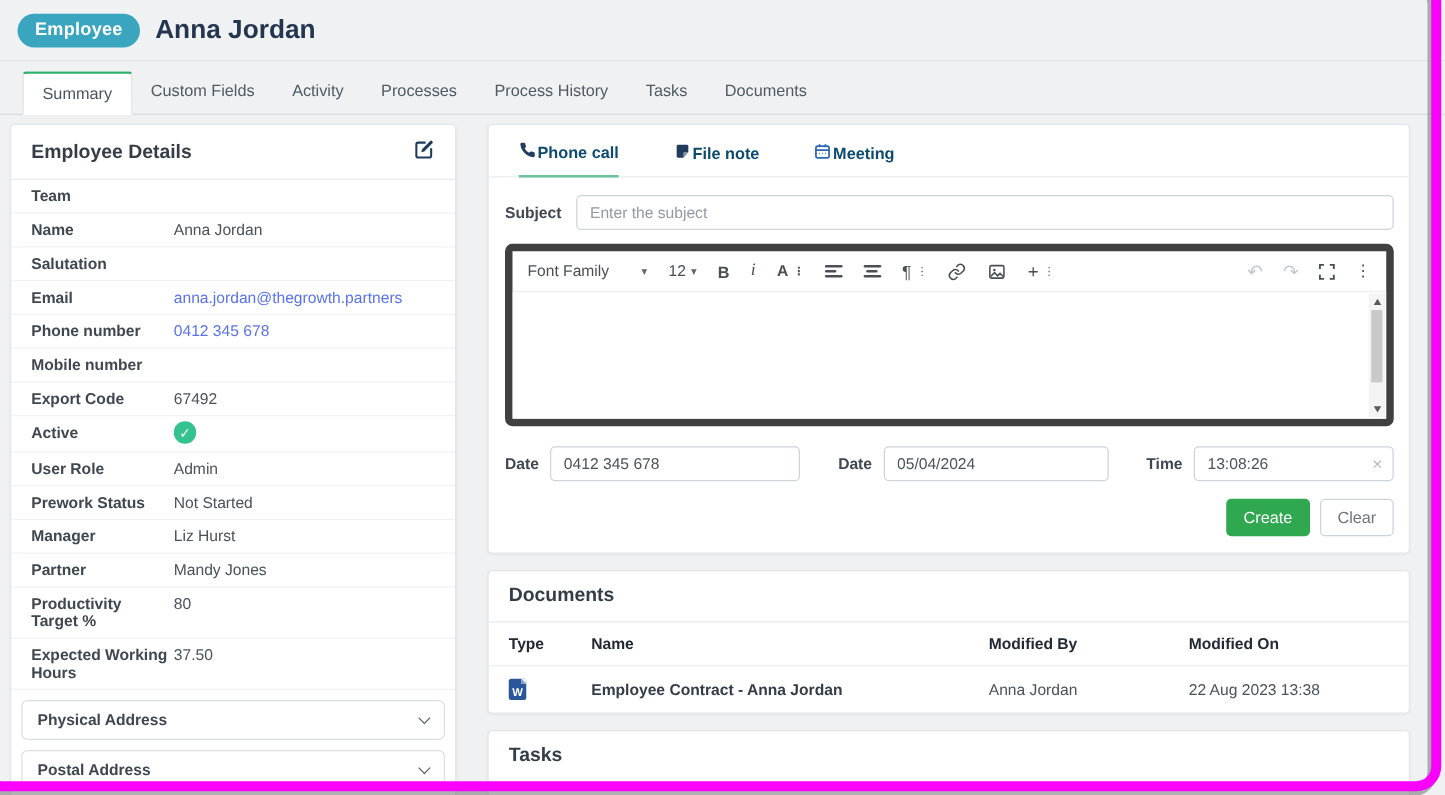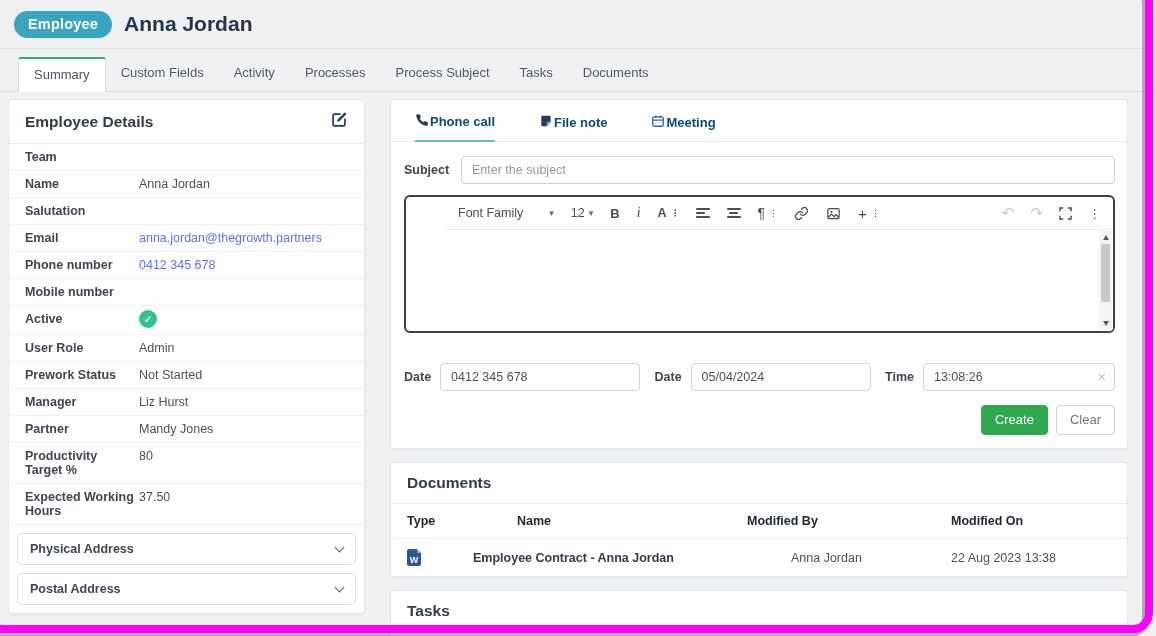--- a/index.html
+++ b/index.html
@@ -59,21 +59,21 @@
     color:#0c4a6e; padding-bottom:10px; cursor:pointer; }
   .act-tab.active { border-bottom:2px solid #6cc29a; margin-bottom:-1px; }
   .act-body { padding:14px 12px 13px 13px; }
   .subject-row { display:flex; align-items:center; margin-bottom:11px; }
   .subject-row label { width:57px; flex:0 0 57px; font-weight:700; font-size:12.5px; color:#3f4750; }
   .text-input { height:28px; border:1px solid #ced4da; border-radius:4px; padding:0 10px;
     font-size:12.5px; color:#4a525a; font-family:inherit; outline:none; background:#fff; }
   .text-input::placeholder { color:#949aa1; }
   .subject-row .text-input { flex:1; }
 
-  .editor { border:2px solid #404040; border-radius:6px; overflow:hidden; margin-bottom:30px;padding-left:40px; }
+  .editor { border:6px solid #404040; border-radius:6px; overflow:hidden; margin-bottom:16px; }
   .toolbar { display:flex; align-items:center; padding:7px 12px; border-bottom:1px solid #e9ecef;
     color:#4a4f55; font-size:12.5px; }
   .tb-item { display:flex; align-items:center; gap:4px; margin-right:17px; cursor:pointer; white-space:nowrap; }
   .tb-caret { font-size:9px; color:#666; }
   .tb-b { font-weight:700; font-size:13px; }
   .tb-i { font-style:italic; font-family:"Liberation Serif",serif; font-size:14px; }
   .tb-dots { font-size:9px; color:#555; letter-spacing:-1px; }
   .bars { display:flex; flex-direction:column; gap:2.5px; width:14px; }
   .bars i { display:block; height:1.8px; background:#4a4f55; border-radius:1px; }
   .bars.center i { margin:0 auto; }
@@ -87,31 +87,31 @@
   .tri-down { width:0; height:0; border-left:3.5px solid transparent; border-right:3.5px solid transparent; border-top:5px solid #5a5a5a; }
   .sb-thumb { width:9px; height:58px; background:#c9c9c9; border-radius:1px; cursor:grab; }
   .sb-track { flex:1; }
 
   .io-row { display:flex; align-items:center; justify-content:space-between; }
   .io-group { display:flex; align-items:center; }
   .io-group label { font-weight:700; font-size:12.5px; color:#3f4750; margin-right:9px; }
   .phone-input { width:200px; }
   .date-input { width:180px; }
   .time-wrap { position:relative; display:flex; align-items:center; }
-  .time-input { width:192px; padding-right:26px; }
+  .time-input { width:160px; padding-right:26px; }
   .clear-x { position:absolute; right:9px; color:#b6bbc1; font-size:14px; cursor:pointer; line-height:1; }
 
   .btn-row { display:flex; justify-content:flex-end; gap:8px; margin-top:14px; }
   .btn { font-size:13px; font-family:inherit; border-radius:4px; padding:6px 13px 7px; cursor:pointer; }
   .btn-create { background:#2fa84f; border:1px solid #2fa84f; color:#fff; }
   .btn-clear { background:#fff; border:1px solid #ced4da; color:#6c757d; }
 
   
   .doc-head, .doc-row { display:flex; align-items:center; padding:10px 16px; font-size:12.5px; }
-  .doc-head { font-weight:700; color:#212a33; border-bottom:1px solid #edf0f2;gap:44px; }
+  .doc-head { font-weight:700; color:#212a33; border-bottom:1px solid #edf0f2; }
   .col-type { width:66px; flex:0 0 66px; }
   .col-name { flex:1; }
   .col-by { width:160px; flex:0 0 160px; }
   .col-on { width:160px; flex:0 0 160px; }
   .doc-row .col-name { font-weight:600; color:#333c47; cursor:pointer; }
   .doc-row .col-by, .doc-row .col-on { color:#4a525a; }
   .word-icon { width:14px; height:17px; background:#2b579a; border-radius:2px; color:#fff;
     font-size:9px; font-weight:700; display:flex; align-items:flex-end; justify-content:center;
     padding-bottom:1px; position:relative; cursor:pointer; }
   .word-icon::after { content:""; position:absolute; top:0; right:0; border-top:4px solid #eff1f3;
@@ -128,21 +128,21 @@
   <div class="page-header">
     <span class="badge">Employee</span>
     <span class="page-title">Anna Jordan</span>
   </div>
 
   <div class="tabstrip">
     <div class="tab active">Summary</div>
     <div class="tab">Custom Fields</div>
     <div class="tab">Activity</div>
     <div class="tab">Processes</div>
-    <div class="tab">Process Subject</div>
+    <div class="tab">Process History</div>
     <div class="tab">Tasks</div>
     <div class="tab">Documents</div>
   </div>
 
   <div class="content">
 
     <div class="card left-col">
       <div class="card-header">
         <span class="card-title">Employee Details</span>
         <button class="icon-btn">
@@ -171,20 +171,24 @@
         <span class="f-label">Email</span>
         <span class="f-value link">anna.jordan@thegrowth.partners</span>
       </div>
       <div class="field-row">
         <span class="f-label">Phone number</span>
         <span class="f-value link">0412 345 678</span>
       </div>
       <div class="field-row">
         <span class="f-label">Mobile number</span>
         <span class="f-value"></span>
+      </div>
+      <div class="field-row">
+        <span class="f-label">Export Code</span>
+        <span class="f-value">67492</span>
       </div>
       <div class="field-row">
         <span class="f-label">Active</span>
         <span class="check-circle">✓</span>
       </div>
       <div class="field-row">
         <span class="f-label">User Role</span>
         <span class="f-value">Admin</span>
       </div>
       <div class="field-row">

